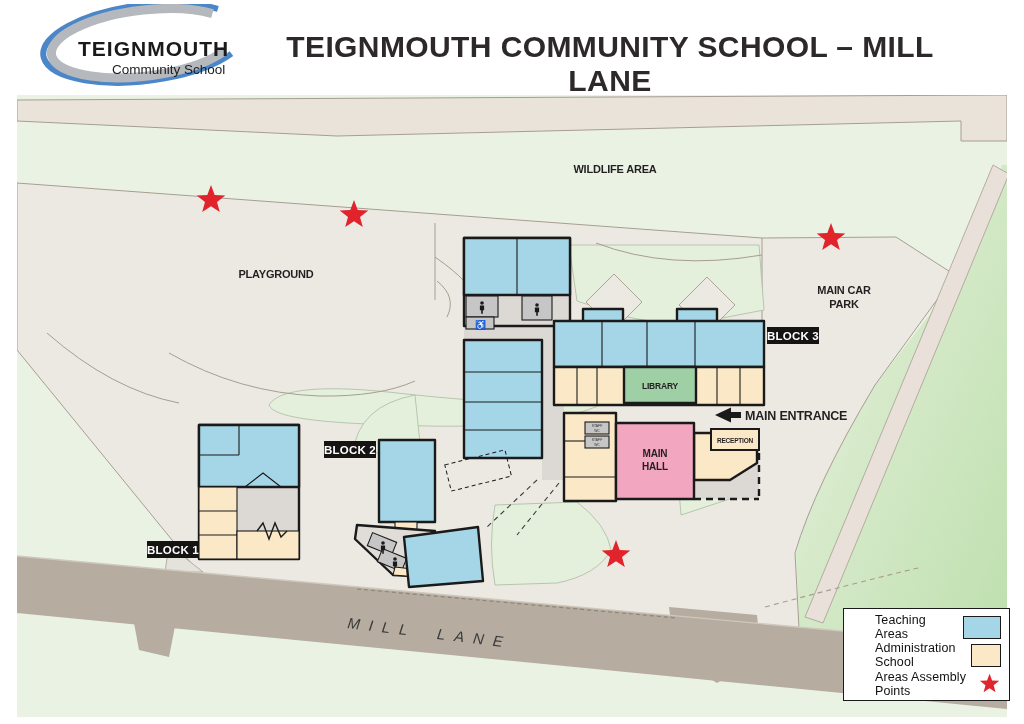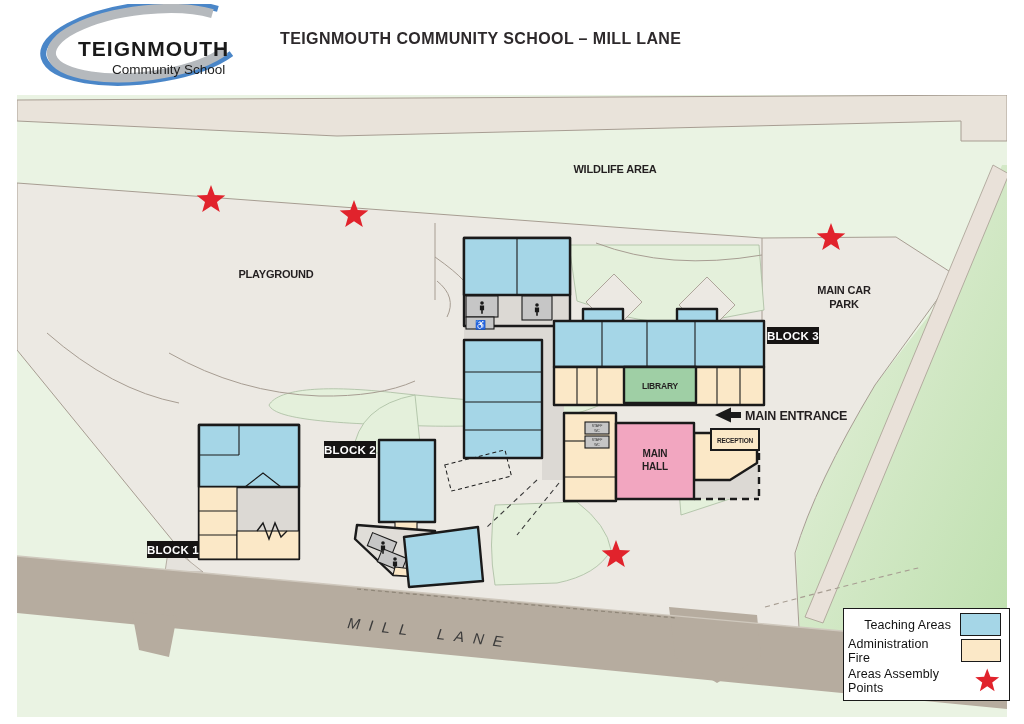--- a/index.html
+++ b/index.html
@@ -1,32 +1,32 @@
 <!DOCTYPE html>
 <html><head>
 <meta charset="utf-8">
 <style>
   html,body{margin:0;padding:0;background:#ffffff;}
   .page{position:relative;width:1024px;height:724px;background:#ffffff;overflow:hidden;
         font-family:"Liberation Sans",sans-serif;}
-  .title{position:absolute;left:280px;top:30px;width:660px;text-align:left;
-         font-size:16px;font-weight:bold;color:#2d292b;letter-spacing:.4px;}
+  .title{position:absolute;left:280px;top:30px;width:660px;text-align:center;
+         font-size:30px;font-weight:bold;color:#2d292b;letter-spacing:.4px;}
   .map-svg{position:absolute;left:17px;top:95px;}
   
   .mlabel{font-family:"Liberation Sans",sans-serif;font-weight:bold;fill:#231f20;letter-spacing:-.2px;}
   .boxlabel{font-family:"Liberation Sans",sans-serif;font-weight:bold;fill:#ffffff;letter-spacing:.2px;}
   .microlabel{font-family:"Liberation Sans",sans-serif;fill:#333;}
   .wall{stroke:#1a1a1a;stroke-width:2.4;stroke-linejoin:round;}
   .wall-thin{stroke:#1a1a1a;stroke-width:1.1;}
   .gline{stroke:#a79d92;stroke-width:1;fill:none;}
   
   .legend{position:absolute;left:843px;top:608px;width:167px;height:93px;background:#ffffff;
           border:1.6px solid #1a1a1a;box-sizing:border-box;display:flex;flex-direction:column;
           justify-content:space-around;padding:4px 8px 4px 4px;}
-  .legend-row{display:flex;align-items:center;justify-content:flex-end;gap:9px;}
+  .legend-row{display:flex;align-items:center;justify-content:flex-end;gap:9px;margin-left:27px;}
   .legend-label{font-size:12.5px;color:#111;font-weight:500;letter-spacing:.1px;}
   .swatch{width:41px;height:23px;border:1.2px solid #1a1a1a;box-sizing:border-box;}
   .swatch-teaching{background:#a5d6e7;}
   .swatch-admin{background:#fbe8c7;}
   .legend-star{width:32px;height:30px;display:block;}
 </style>
 </head>
 <body>
 
 <div class="page">
@@ -204,21 +204,21 @@
     <use href="#star" transform="translate(814,143)"></use>
     <use href="#star" transform="translate(599,460)"></use>
   </svg>
 
   <div class="legend">
     <div class="legend-row">
       <span class="legend-label">Teaching Areas</span>
       <span class="swatch swatch-teaching"></span>
     </div>
     <div class="legend-row">
-      <span class="legend-label">Administration Fire</span>
+      <span class="legend-label">Administration School</span>
       <span class="swatch swatch-admin"></span>
     </div>
     <div class="legend-row">
       <span class="legend-label">Areas Assembly Points</span>
       <svg class="legend-star" viewBox="-17 -16 34 32">
         <path d="M0,-15 L3.7,-5.1 L14.3,-4.6 L6,1.9 L8.8,12.1 L0,6.3 L-8.8,12.1 L-6,1.9 L-14.3,-4.6 L-3.7,-5.1 Z" fill="#e1232c"></path>
       </svg>
     </div>
   </div>
 

